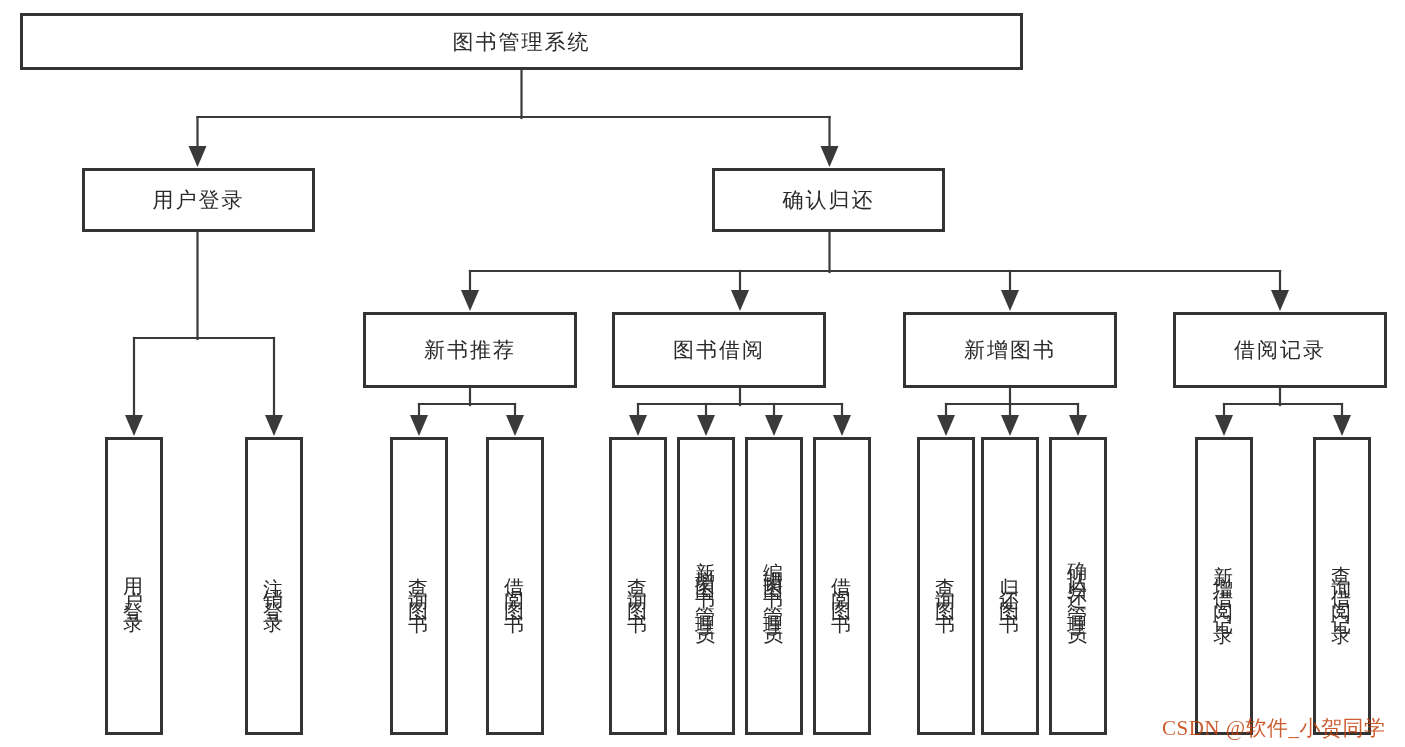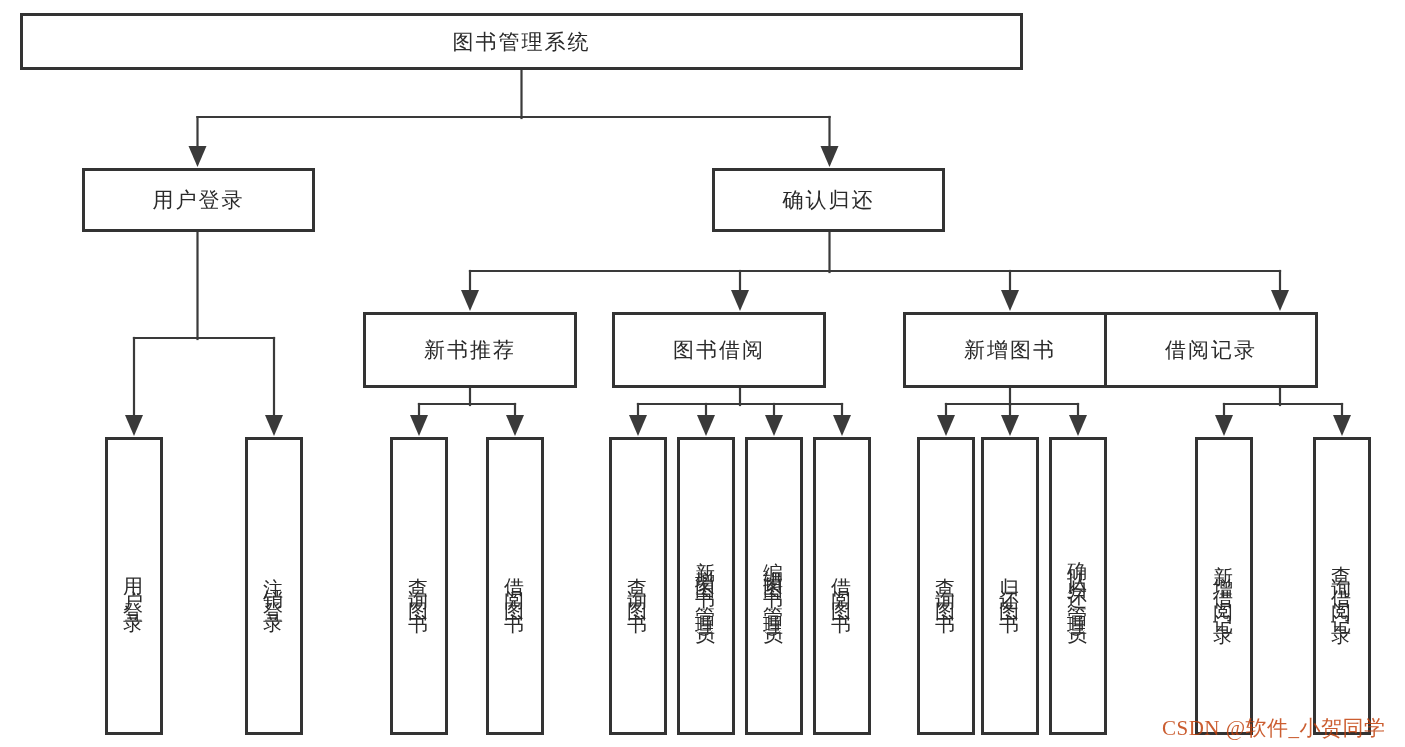--- a/index.html
+++ b/index.html
@@ -139,21 +139,21 @@
 
   <div class="node lvl3" style="left:363px">
     <span>新书推荐</span>
   </div>
   <div class="node lvl3" style="left:612px">
     <span>图书借阅</span>
   </div>
   <div class="node lvl3" style="left:903px">
     <span>新增图书</span>
   </div>
-  <div class="node lvl3" style="left:1104px">
+  <div class="node lvl3" style="left:1173px">
     <span>借阅记录</span>
   </div>
 
   <div class="node leaf" style="left:105px">
     <span class="vtext">用户登录</span>
   </div>
   <div class="node leaf" style="left:245px">
     <span class="vtext">注销登录</span>
   </div>
 

